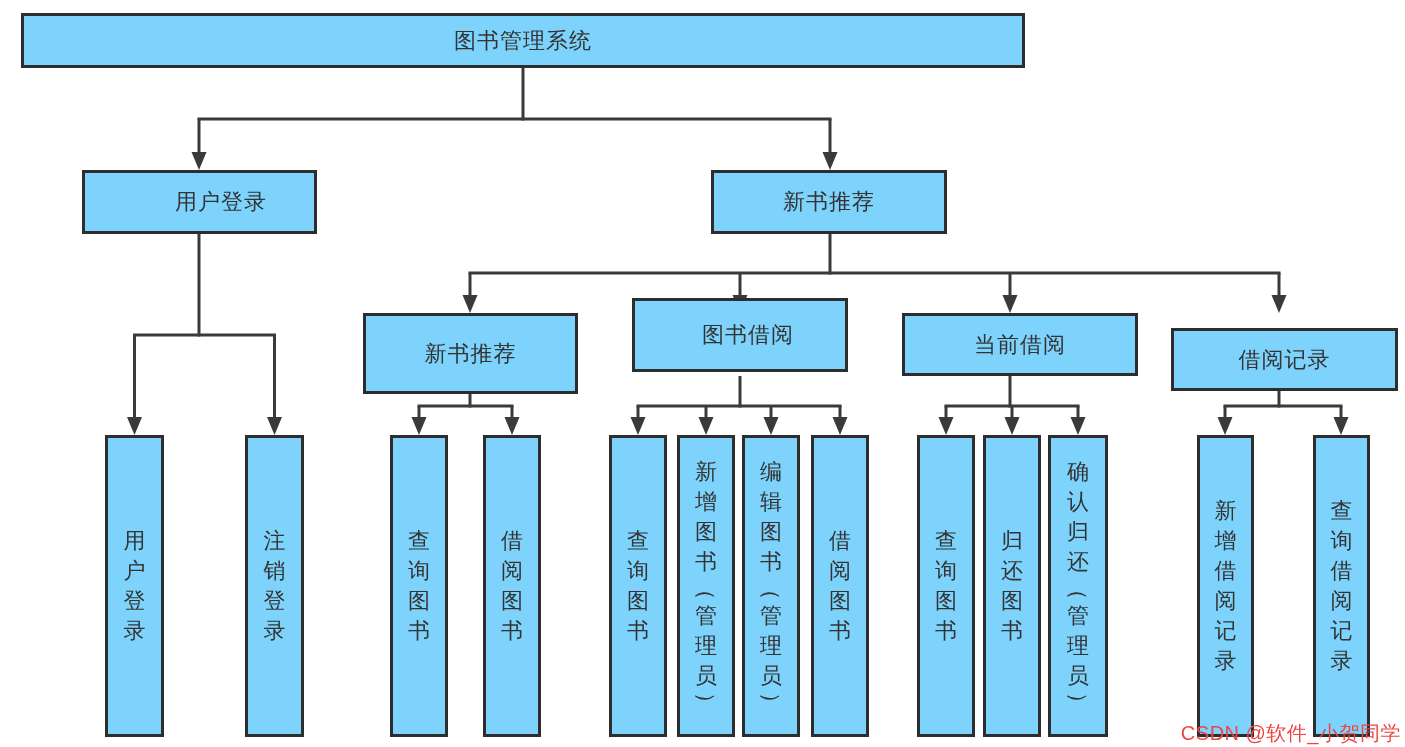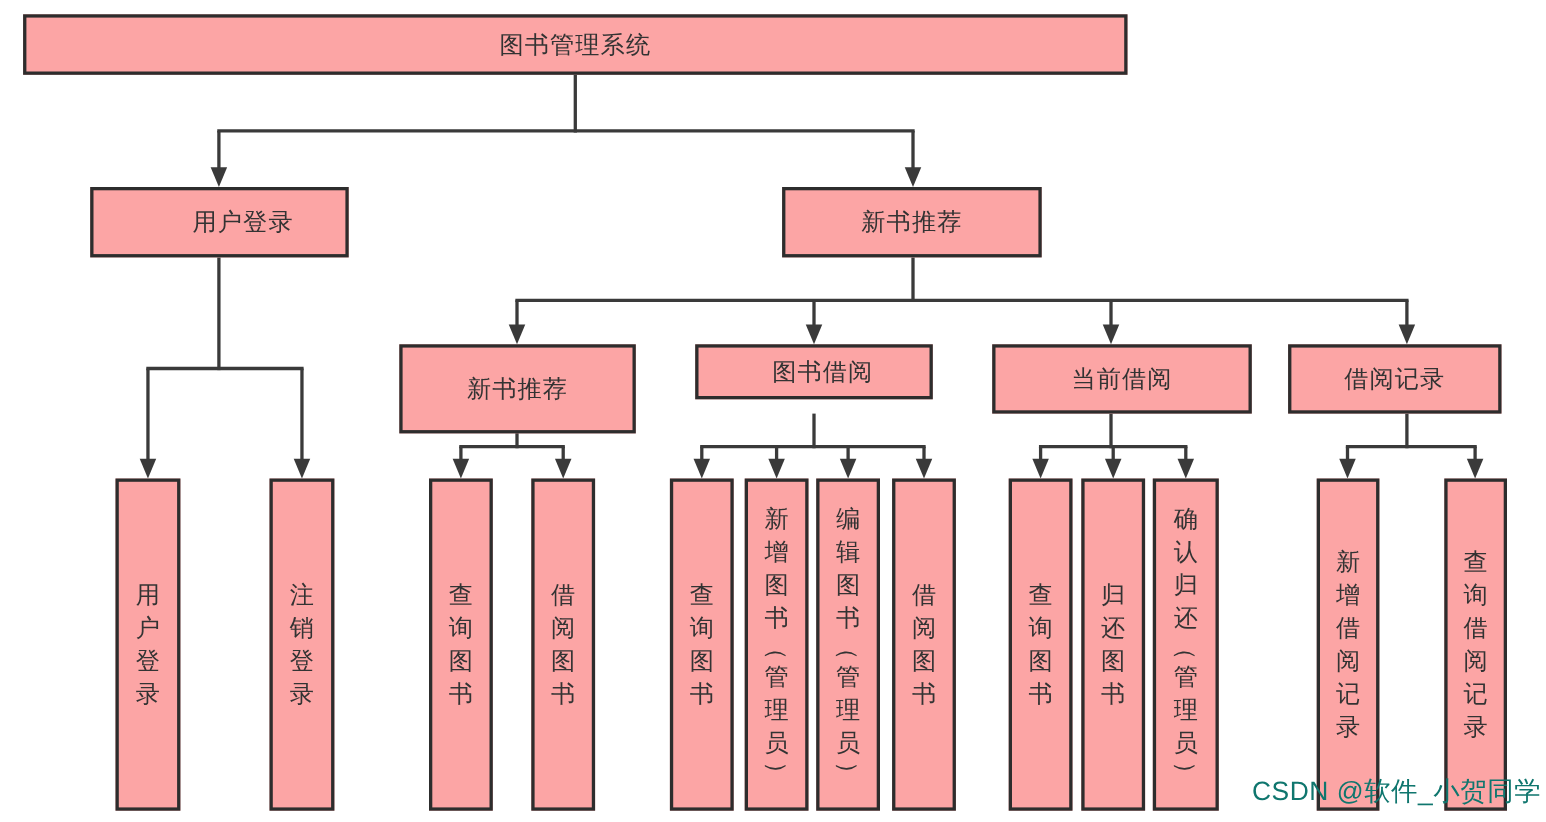--- a/index.html
+++ b/index.html
@@ -2,32 +2,32 @@
 <html><head>
 <meta charset="utf-8">
 <style>
   html,body{margin:0;padding:0;background:#ffffff;}
   body{font-family:"Liberation Sans","DejaVu Sans",sans-serif;}
   .canvas{
     position:relative;width:1405px;height:747px;background:#ffffff;overflow:hidden;
   }
   .connectors{position:absolute;left:0;top:0;width:1405px;height:747px;}
   .node{
-    position:absolute;box-sizing:border-box;border:3px solid #2d2d2d;background:#fca5a5;
+    position:absolute;box-sizing:border-box;border:3px solid #2d2d2d;background:#7dd3fc;
     display:flex;align-items:center;justify-content:center;
     color:#333333;font-size:22px;letter-spacing:1px;z-index:2;
   }
   .leaf{
     flex-direction:column;letter-spacing:0;padding:2px 0;
   }
   .vchar{display:block;width:100%;text-align:center;line-height:30px;font-size:22px;color:#333333;}
   .vparen{transform:rotate(90deg);line-height:24px;}
   .watermark{
-    position:absolute;right:4px;bottom:12px;z-index:3;
-    font-size:24px;color:#0f766e;letter-spacing:0.5px;white-space:nowrap;
+    position:absolute;right:4px;bottom:0;z-index:3;
+    font-size:20px;color:#ef4444;letter-spacing:0.5px;white-space:nowrap;
   }
 </style>
 </head>
 <body>
 
 <div class="canvas">
 
   <svg class="connectors" width="1405" height="747" viewBox="0 0 1405 747">
     <g stroke="#3a3a3a" stroke-width="3">
 
@@ -91,23 +91,23 @@
       <polygon points="1333.5,417 1348.5,417 1341,435"></polygon>
     </g>
   </svg>
 
   <div class="node" style="left:21px;top:13px;width:1004px;height:55px;">图书管理系统</div>
 
   <div class="node" style="left:82px;top:170px;width:235px;height:64px;padding-left:43px;">用户登录</div>
   <div class="node" style="left:711px;top:170px;width:236px;height:64px;">新书推荐</div>
 
   <div class="node" style="left:363px;top:313px;width:215px;height:81px;">新书推荐</div>
-  <div class="node" style="left:632px;top:313px;width:216px;height:50px;padding-left:16px;">图书借阅</div>
+  <div class="node" style="left:632px;top:298px;width:216px;height:74px;padding-left:16px;">图书借阅</div>
   <div class="node" style="left:902px;top:313px;width:236px;height:63px;">当前借阅</div>
-  <div class="node" style="left:1171px;top:313px;width:194px;height:63px;text-align:right;">借阅记录</div>
+  <div class="node" style="left:1171px;top:328px;width:227px;height:63px;text-align:right;">借阅记录</div>
 
   <div class="node leaf vtext" style="left:105px;top:435px;width:59px;height:302px;">
       <span class="vchar">用</span>
       <span class="vchar">户</span>
       <span class="vchar">登</span>
       <span class="vchar">录</span>
     </div>
   <div class="node leaf vtext" style="left:245px;top:435px;width:59px;height:302px;">
       <span class="vchar">注</span>
       <span class="vchar">销</span>

